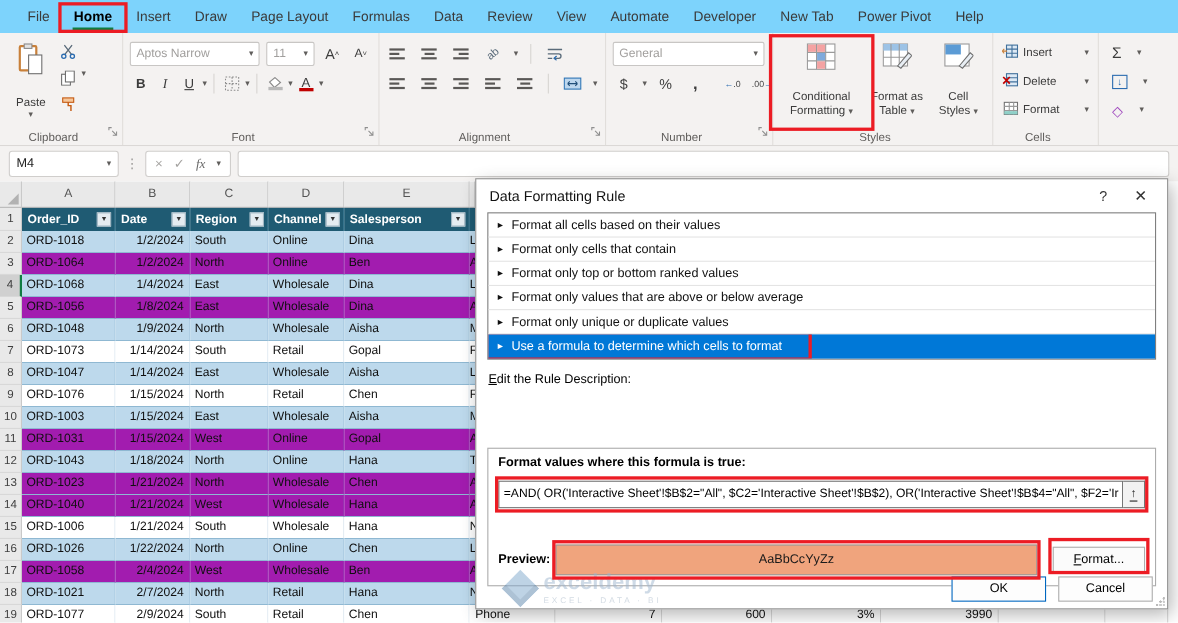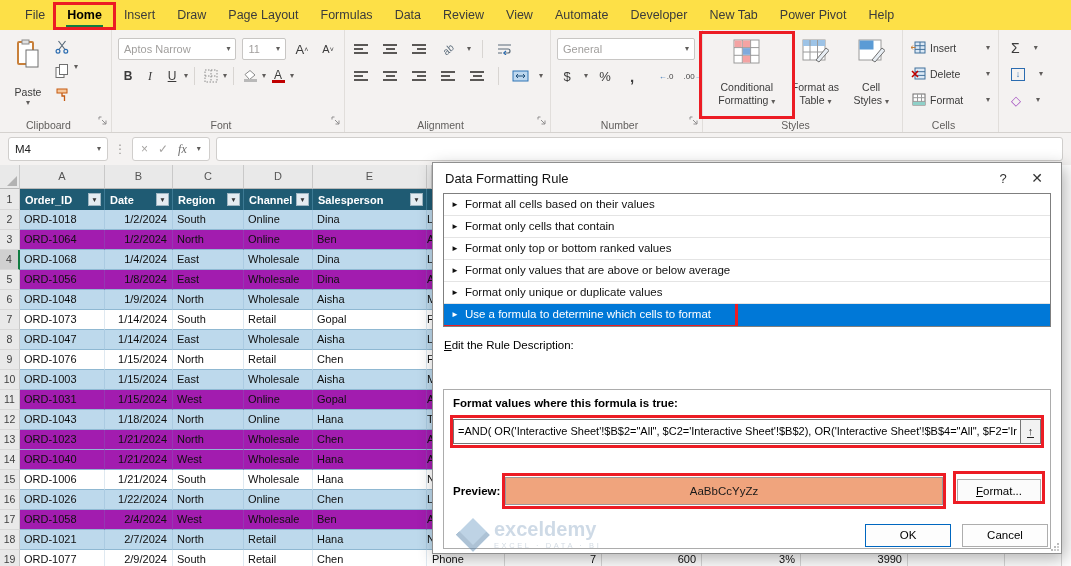--- a/index.html
+++ b/index.html
@@ -1,20 +1,20 @@
 <!DOCTYPE html>
 <html><head>
 <meta charset="utf-8">
 <style>
 *{margin:0;padding:0;box-sizing:border-box}
 html,body{width:1071px;height:566px}
 body{position:relative;overflow:hidden;background:#fff;font-family:"Liberation Sans",sans-serif;-webkit-font-smoothing:antialiased}
 .redbox{position:absolute;border:3px solid #EC1C24;pointer-events:none;z-index:55}
 
-.menubar{position:absolute;top:0;left:0;right:0;height:30px;background:#fde047;display:flex;align-items:center;padding-left:14px}
+.menubar{position:absolute;top:0;left:0;right:0;height:30px;background:#7dd3fc;display:flex;align-items:center;padding-left:14px}
 .tab{position:relative;padding:7px 11px;font-size:12.5px;color:#3b3b3b;white-space:nowrap}
 .tab.active{color:#000;font-weight:bold}
 .tab.active::after{content:"";position:absolute;left:10px;right:10px;bottom:1px;height:3px;background:#107C41}
 
 .ribbon{position:absolute;top:30px;left:0;right:0;height:103px;background:#F4F2F1;border-bottom:1px solid #D5D2CF;display:flex;overflow:hidden}
 .rgroup{position:relative;border-right:1px solid #E1DEDB;padding:5px 4px 16px 4px;flex:none}
 .rlabel{position:absolute;bottom:1px;left:0;right:14px;text-align:center;font-size:10.5px;color:#605E5C;white-space:nowrap}
 .launch{position:absolute;right:4px;bottom:3px;opacity:.8}
 .rrow{display:flex;align-items:center;gap:6px;height:26px;margin:1px 2px}
 .bigbtn{position:relative;display:flex;flex-direction:column;align-items:center;justify-content:flex-start;width:72px;height:78px;color:#3b3b3b;font-size:10.5px;text-align:center;line-height:1.25;padding-top:4px}
@@ -61,21 +61,21 @@
 .dialog{position:absolute;left:432px;top:162px;width:630px;height:392px;background:#fff;border:1px solid #8F8F8F;box-shadow:3px 5px 16px rgba(0,0,0,.3);z-index:40;color:#000}
 .dtitle{height:30px;display:flex;align-items:center;padding:0 14px 0 12px;font-size:13px;color:#111}
 .dhelp{margin-left:auto;font-size:13px;color:#333;width:20px;text-align:center}
 .dclose{font-size:14px;color:#333;width:20px;text-align:center;margin-left:14px}
 .dlabel{margin:6px 11px 3px;font-size:11.5px}
 .rulelist{margin:0 10px;border:1px solid #7F7F7F}
 .ritem{position:relative;height:22px;line-height:21px;padding:0 7px;font-size:11.5px;color:#111;border-bottom:1px solid #E4E4E4;white-space:nowrap;overflow:hidden}
 .ritem:last-child{border-bottom:none}
 .ritem.sel{background:#0078D7;color:#fff}
 .rarrow{font-size:8px;margin-right:6px;vertical-align:1px}
-.descbox{position:absolute;left:10px;right:10px;top:226px;height:160px;border:1px solid #ACACAC;padding:7px 9px}
+.descbox{position:absolute;left:10px;right:10px;top:244px;height:126px;border:1px solid #ACACAC;padding:7px 9px}
 .flabel{font-size:11.5px;font-weight:bold}
 .frmrow{position:absolute;left:9px;right:9px;top:29px;height:25px;display:flex}
 .frminput{flex:1;border:1px solid #767676;font-size:11px;line-height:23px;padding:0 4px;white-space:nowrap;overflow:hidden}
 .collapse{flex:none;width:20px;border:1px solid #767676;border-left:none;background:#F2F2F2;text-align:center;line-height:22px;font-size:11px;color:#222}
 .collapse u{text-decoration:none;border-bottom:1.5px solid #222;padding:0 1px}
 .prevrow{position:absolute;left:9px;right:9px;top:86px;height:30px;display:flex;align-items:center}
 .prevlab{flex:none;width:52px;font-size:11.5px;font-weight:bold}
 .prevbox{position:relative;flex:1;height:28px;background:#F0A47D;border:1px solid #9a9a9a;text-align:center;line-height:26px;font-size:11.5px;color:#1a1a1a;margin-right:14px}
 .fmtbtn{position:relative;flex:none;width:84px;height:24px;background:#FBFBFB;border:1px solid #ADADAD;font-size:11.5px;text-align:center;line-height:22px}
 .btnrow{position:absolute;right:13px;bottom:6px;display:flex;gap:11px}

